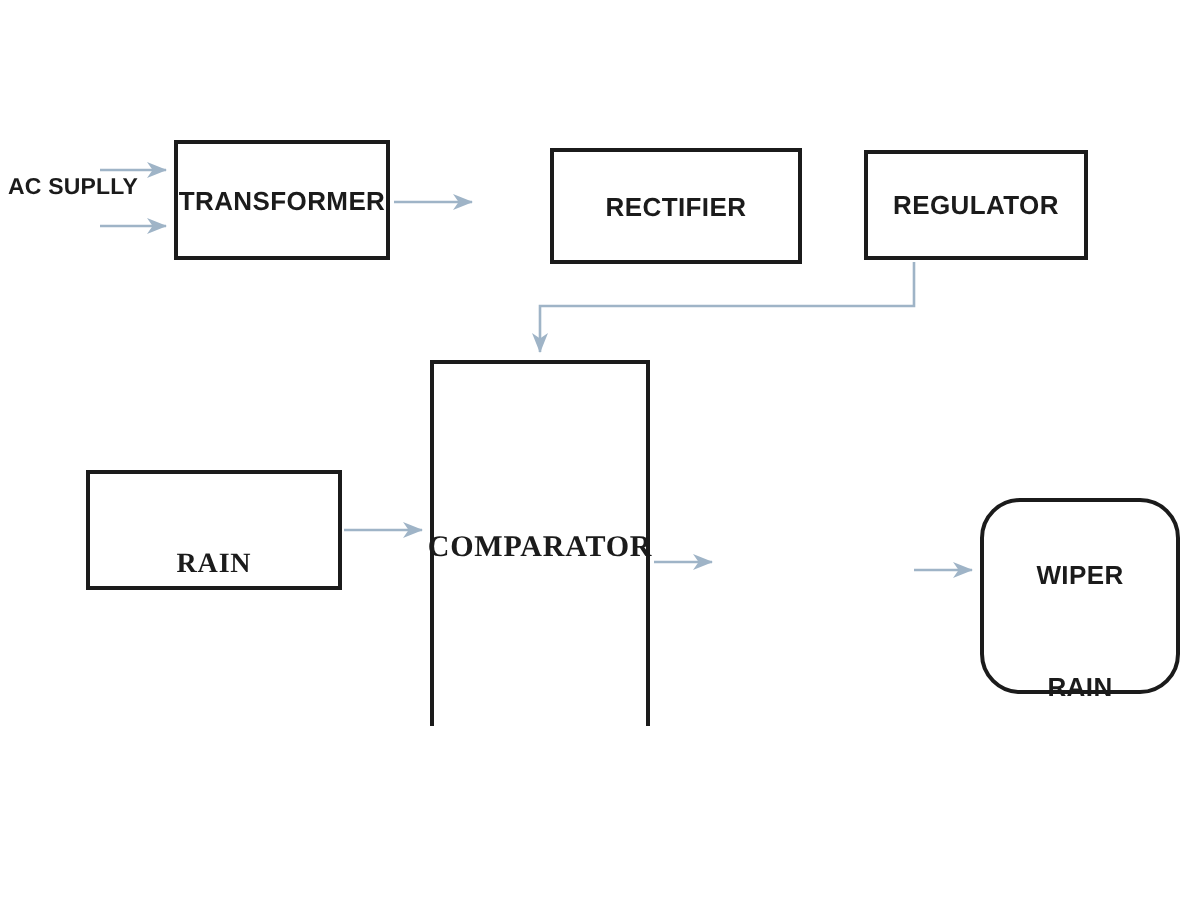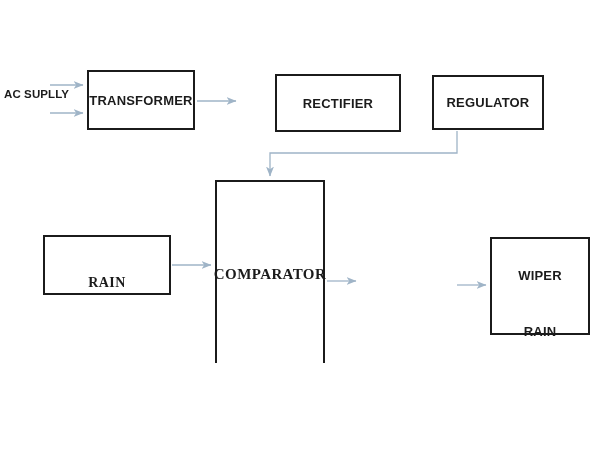--- a/index.html
+++ b/index.html
@@ -35,21 +35,21 @@
   }
   .sans{font-family:"Liberation Sans",sans-serif;font-size:13px;}
   .serif{font-family:"Liberation Serif",serif;font-size:15px;letter-spacing:.4px;}
   .two-line span{display:block;line-height:1.45;margin-top:37px;}
   .block-transformer{left:87px;top:70px;width:108px;height:60px;}
   .block-rectifier{left:240px;top:74px;width:126px;height:58px;margin-left:35px;}
   .block-regulator{left:400px;top:75px;width:112px;height:55px;margin-left:32px;}
   .block-comparator{left:215px;top:180px;width:110px;height:188px;border-width:2.5px;text-align:right;}
   .block-rain-sensor{left:43px;top:235px;width:128px;height:60px;font-size:14px;}
   .block-relay{left:360px;top:245px;width:96px;height:80px;}
-  .block-wiper-motor{left:490px;top:237px;width:100px;height:98px;}
+  .block-wiper-motor{left:490px;top:249px;width:100px;height:98px;border-radius:20px;}
   .ac-supply-label{
     position:absolute;left:4px;top:88px;width:62px;
     font-weight:bold;font-size:11.5px;color:var(--text);
     letter-spacing:.1px;white-space:nowrap;
   }
 </style>
 </head>
 <body>
 
 <div class="canvas">

